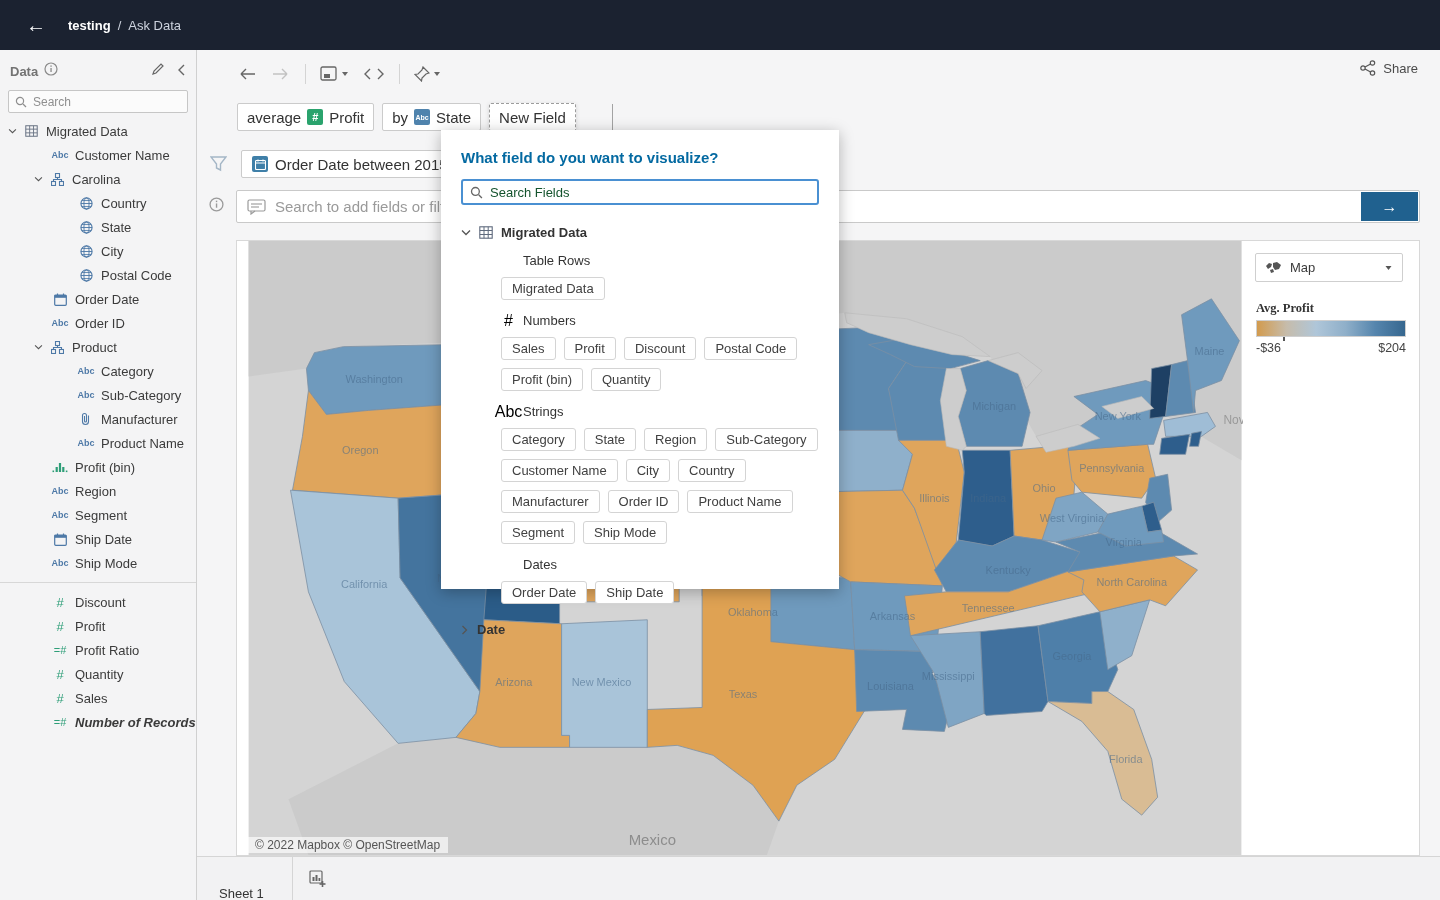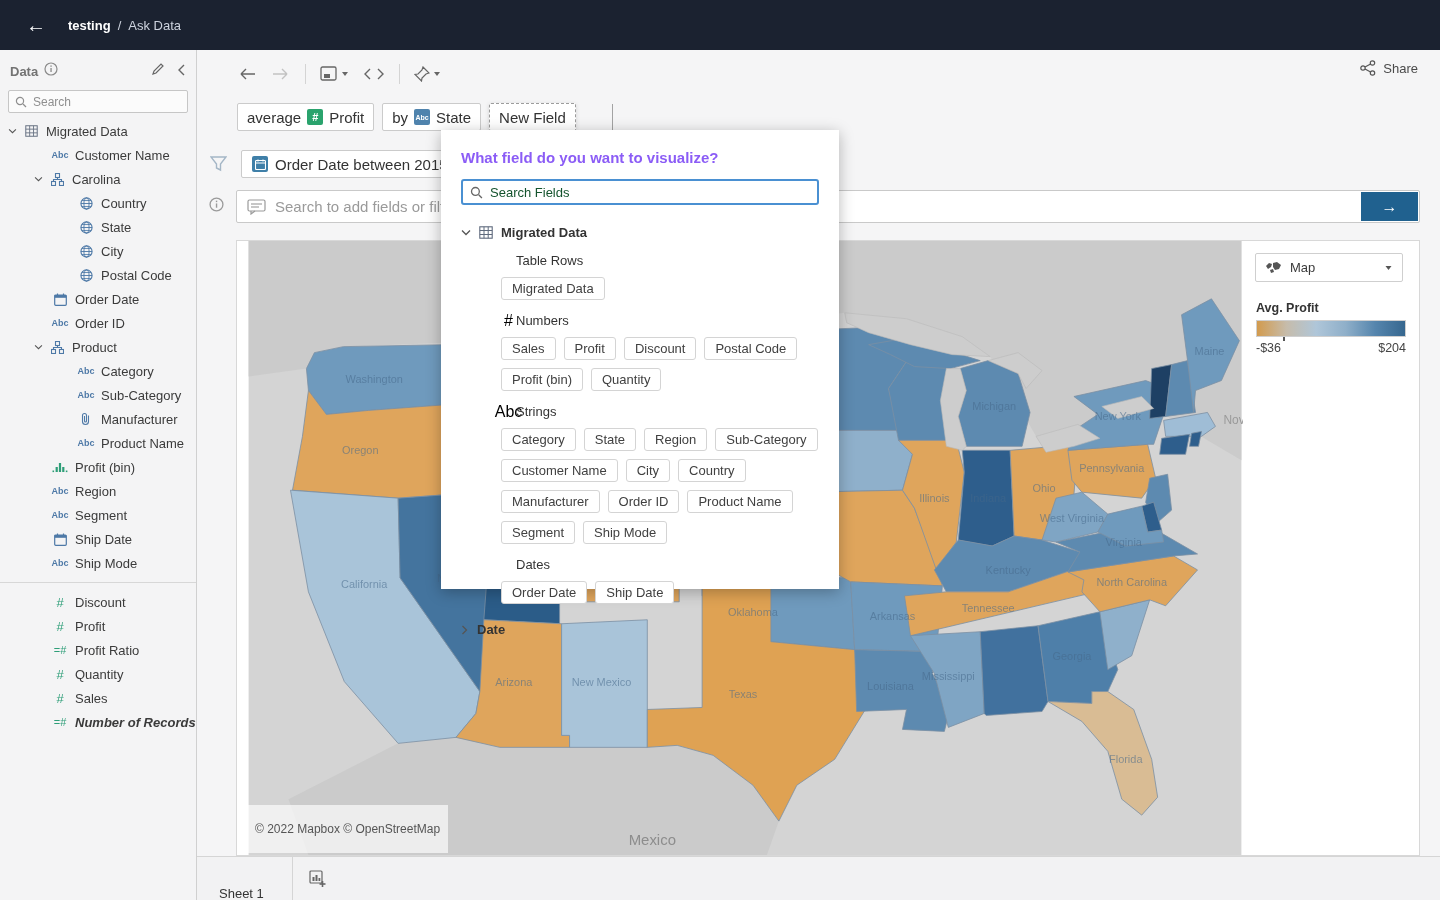--- a/index.html
+++ b/index.html
@@ -50,47 +50,47 @@
   .fpill { background:#fff; border:1px solid #cbcbcb; border-radius:2px; height:28px; display:flex; align-items:center; gap:7px; padding:0 10px; font-size:15px; color:#333; white-space:nowrap; overflow:hidden; cursor:pointer;}
 
   .askrow { position:absolute; left:12px; top:140px; display:flex; align-items:center; gap:12px; }
   .askbar { position:relative; width:1184px; height:33px; background:#fff; border:1px solid #c9c9c9; border-radius:2px; display:flex; align-items:center; padding:0 10px; gap:9px;}
   .askbar .ph { font-size:15px; color:#9a9a9a; }
   .gobtn { position:absolute; right:1px; top:1px; width:57px; height:29px; background:#20618F; color:#fff; display:flex; align-items:center; justify-content:center; font-size:16px; cursor:pointer; }
 
   
   .mapcard { position:absolute; left:39px; top:190px; width:1184px; height:616px; background:#fff; border:1px solid #d8d8d8; }
   .mapwrap { position:absolute; left:10px; top:0px; width:996px; height:614px; overflow:hidden; }
-  .attrib { position:absolute; left:0; bottom:2px; background:rgba(255,255,255,.65); font-size:12px; color:#555; padding:17px 8px; }
+  .attrib { position:absolute; left:0; bottom:2px; background:rgba(255,255,255,.65); font-size:12px; color:#555; padding:1px 8px; }
   .mapctl { position:absolute; left:1018px; top:12px; width:148px; height:29px; border:1px solid #cfcfcf; border-radius:2px; background:#fff; display:flex; align-items:center; padding:0 9px; gap:8px; font-size:13px; color:#3b3b3b; cursor:pointer;}
   .mapctl .cv { flex:1; }
-  .legend-title { position:absolute; left:1019px; top:60px; font-size:12.5px; font-weight:700; color:#333; }
+  .legend-title { position:absolute; left:1019px; top:60px; font-size:12.5px; font-weight:700; color:#333;font-family:Liberation Serif, serif; }
   .legend-bar { position:absolute; left:1019px; top:79px; width:150px; height:17px; border:1px solid #cfcfcf; }
   .legend-tick { position:absolute; left:1046px; top:96px; width:2px; height:4px; background:#555; }
   .legend-lbls { position:absolute; left:1019px; top:100px; width:150px; display:flex; justify-content:space-between; font-size:12.5px; color:#444; }
 
   svg text.slabel { font-family:"Liberation Sans",sans-serif; font-size:11px; fill:#45688a; opacity:.55; text-anchor:middle; }
   svg text.biglabel { font-family:"Liberation Sans",sans-serif; font-size:15px; fill:#8d8d8d; text-anchor:middle; }
   svg text.novalabel { font-family:"Liberation Sans",sans-serif; font-size:12px; fill:#9a9a9a; }
 
   
   .footer { position:absolute; left:197px; top:856px; width:1243px; height:44px; background:#f2f2f3; border-top:1px solid #d5d5d5; display:flex; align-items:center; }
   .sheettab { height:44px; display:flex; align-items:flex-end; padding:0 28px 0 22px; font-size:13px; color:#333; border-right:1px solid #d5d5d5; background:#f2f2f3; cursor:pointer;}
   .newsheet { margin-left:16px; cursor:pointer; display:flex; }
 
   
   .dialog { position:absolute; left:441px; top:130px; width:398px; height:459px; background:#fff; box-shadow:0 3px 14px rgba(0,0,0,.28); z-index:50; padding:19px 20px; }
-  .dialog h1 { font-size:15px; font-weight:700; color:#8b5cf6; }
+  .dialog h1 { font-size:15px; font-weight:700; color:#0369a1; }
   .dsearch { margin-top:13px; height:26px; border:2px solid #4a90d2; border-radius:3px; display:flex; align-items:center; padding:0 7px; gap:7px; }
   .dsearch .ph { font-size:13px; color:#14532d; }
   .dtree-head { margin-top:20px; display:flex; align-items:center; gap:8px; }
   .dtree-head .lbl { font-size:13px; font-weight:700; color:#333; }
   .dgroups { margin-left:40px; }
   .dgroup { margin-top:13px; }
-  .dgroup-head { display:flex; align-items:center; }
+  .dgroup-head { display:flex; align-items:center; gap:7px; }
   .dgroup-head .lbl { font-size:13px; color:#333; }
   .sq14 { width:15px; height:15px; border-radius:2px; display:flex; align-items:center; justify-content:center; flex:none;}
   .chips { display:flex; flex-wrap:wrap; gap:8px; margin-top:9px; max-width:330px;}
   .chip { border:1px solid #d4d4d4; border-radius:3px; background:#fff; padding:3px 10px; font-size:13px; color:#414141; cursor:pointer; white-space:nowrap;}
   .dother { margin-top:18px; display:flex; align-items:center; gap:9px; cursor:pointer;}
   .dother .lbl { font-size:13px; font-weight:700; color:#333; }
 </style>
 </head>
 <body>
 

